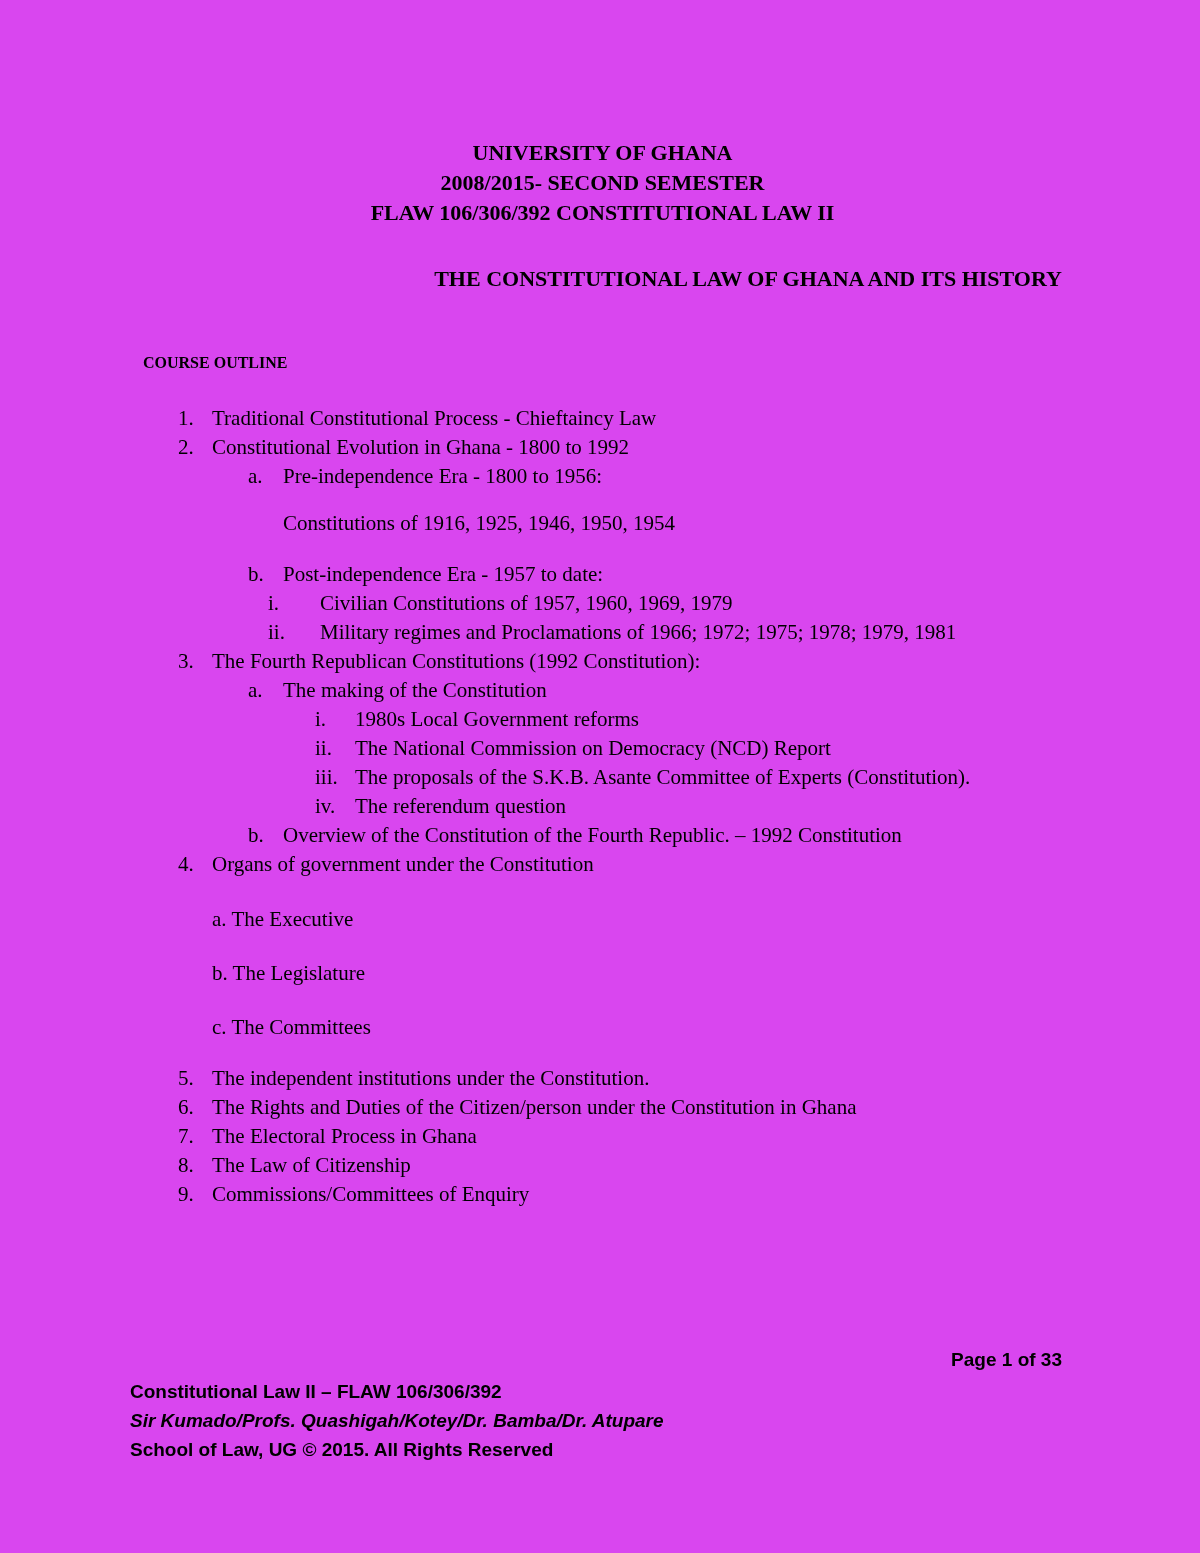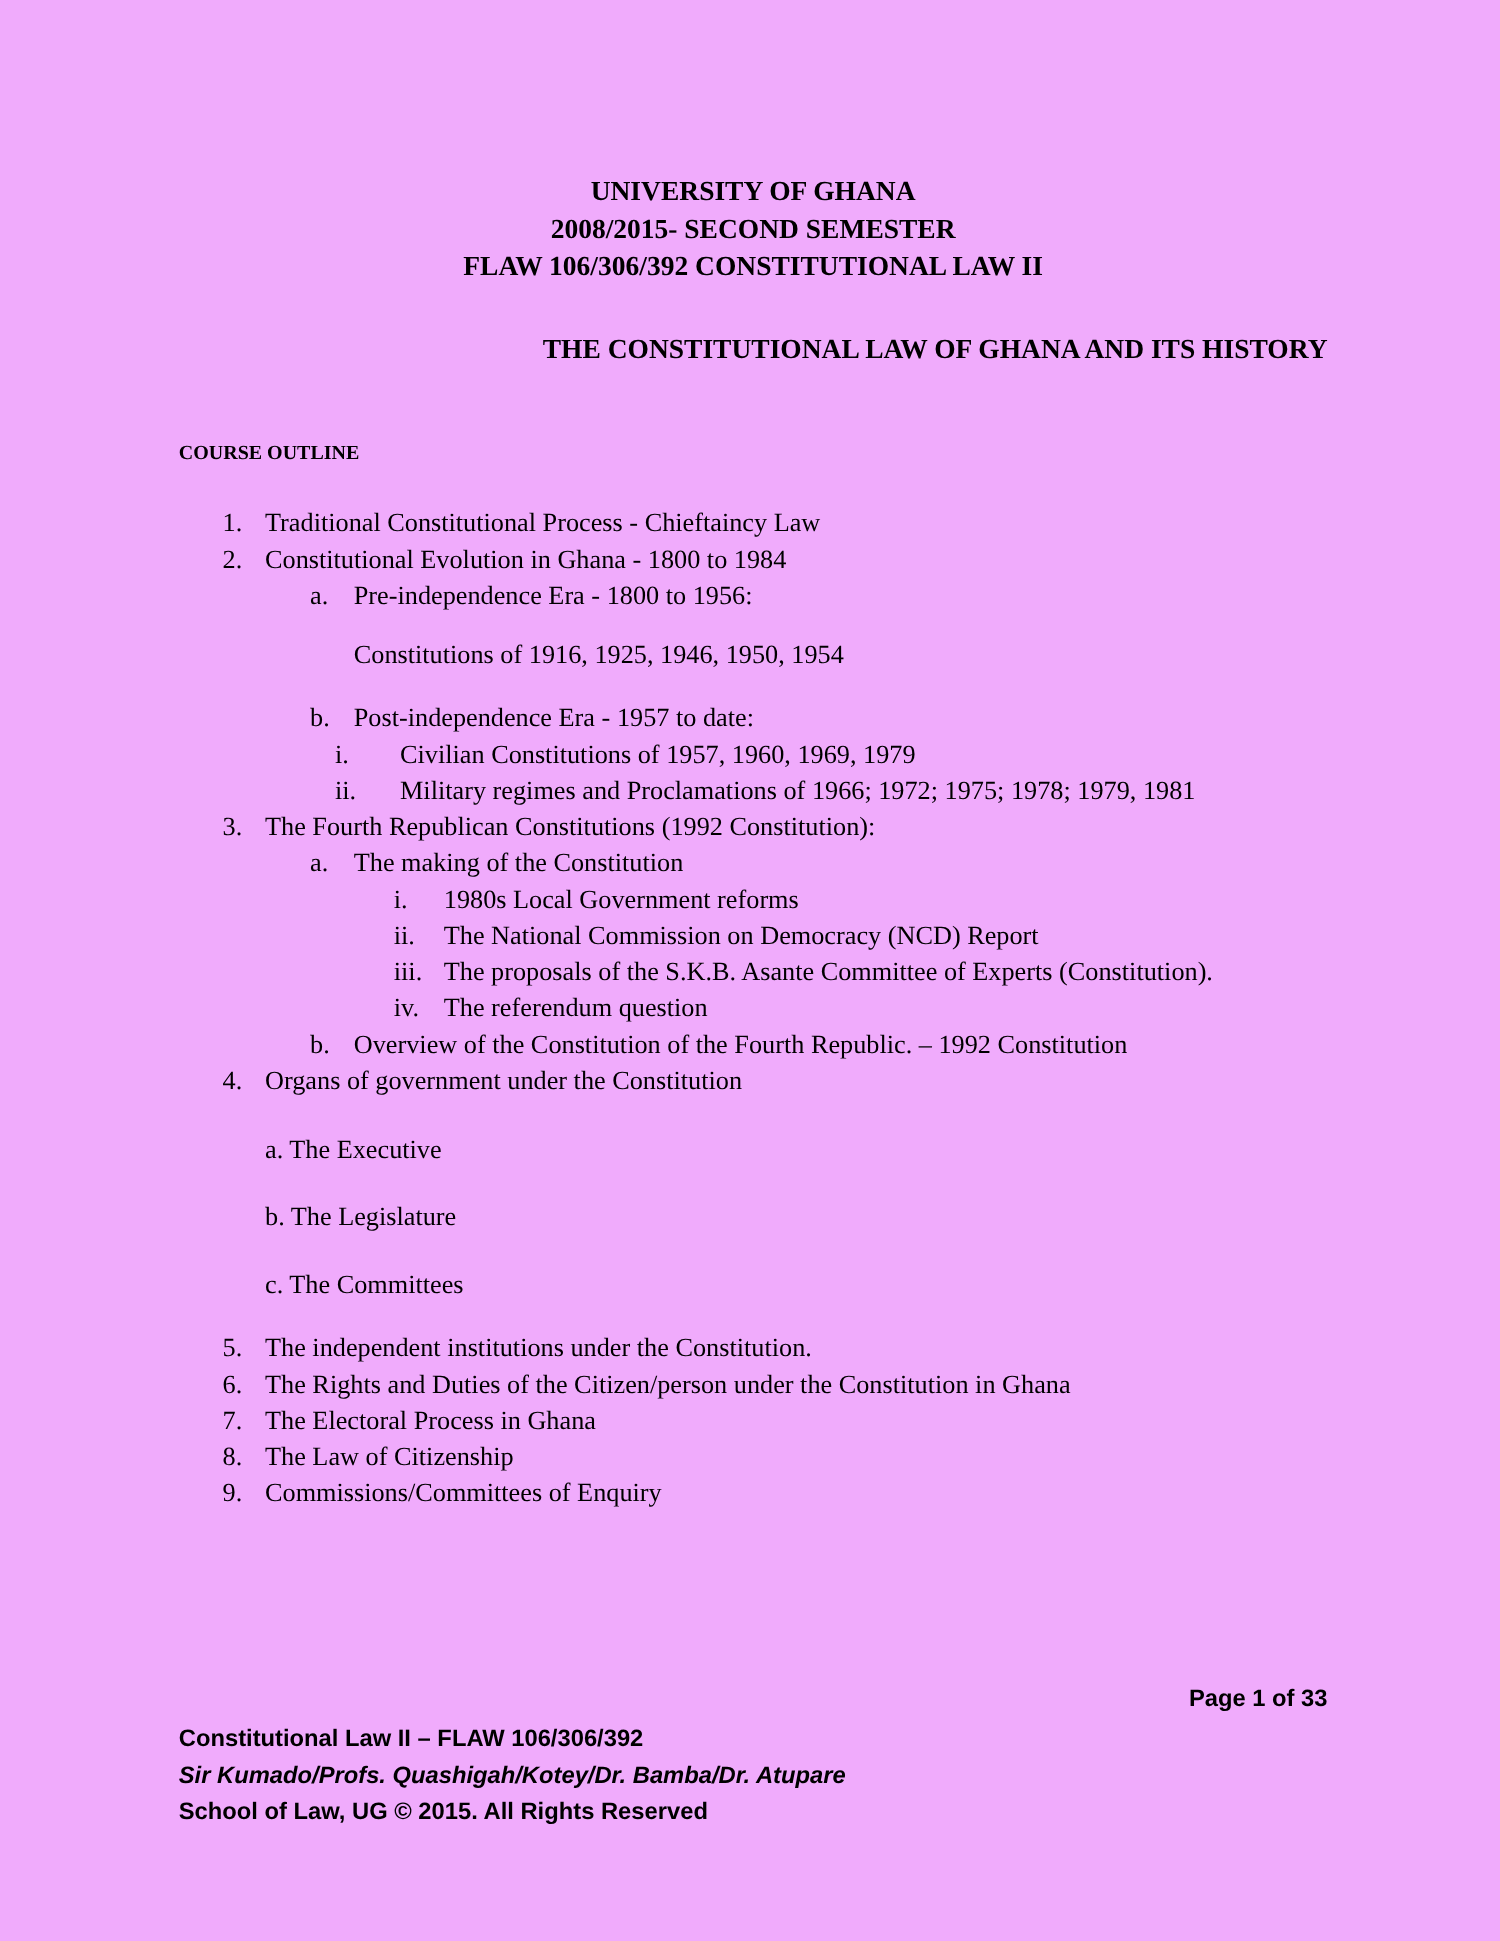--- a/index.html
+++ b/index.html
@@ -4,21 +4,21 @@
 <style>
   * { margin: 0; padding: 0; box-sizing: border-box; }
   html, body { background: #ffffff; }
   body {
     width: 1200px; height: 1553px;
     font-family: "Liberation Serif", serif;
     color: #000000;
     position: relative;
     overflow: hidden;
   }
-  .page { position: relative; width: 1200px; height: 1553px; background: #f0abfc; }
+  .page { position: relative; width: 1200px; height: 1553px; background: #d946ef; }
   .content { padding: 138px 138px 0 143px; }
 
   .doc-header { text-align: center; font-weight: bold; font-size: 22px; line-height: 30px; }
   .doc-title  { text-align: right; font-weight: bold; font-size: 22px; line-height: 30px; margin-top: 36px; }
   .outline-heading { font-weight: bold; font-size: 16px; line-height: 30px; margin-top: 54px; margin-bottom: 26px; }
 
   .row { display: flex; font-size: 21px; line-height: 29px; }
   .row .text { flex: 1 1 auto; }
   .l1 { margin-left: 35px; }   .l1 .marker { flex: 0 0 34px; }
   .l2 { margin-left: 105px; }  .l2 .marker { flex: 0 0 35px; }
@@ -35,21 +35,21 @@
     margin: 28px 0 0 69px;
     max-width: 860px;
     font-family: "Liberation Sans", sans-serif;
     font-weight: bold;
     font-size: 19px;
     line-height: 27px;
   }
 
   .footer-area {
     position: absolute;
-    left: 143px; right: 138px; top: 1345px;
+    left: 130px; right: 138px; top: 1345px;
     font-family: "Liberation Sans", sans-serif;
     font-weight: bold;
     font-size: 19px;
     line-height: 29px;
   }
   .page-label { text-align: right; margin-bottom: 3px; }
   .footer-line.italic { font-style: italic; }
 </style>
 </head>
 <body>
@@ -66,21 +66,21 @@
     <div class="doc-title">THE CONSTITUTIONAL LAW OF GHANA AND ITS HISTORY</div>
 
     <div class="outline-heading">COURSE OUTLINE</div>
 
     <div class="row l1">
       <span class="marker">1.</span>
       <span class="text">Traditional Constitutional Process - Chieftaincy Law</span>
     </div>
     <div class="row l1">
       <span class="marker">2.</span>
-      <span class="text">Constitutional Evolution in Ghana - 1800 to 1984</span>
+      <span class="text">Constitutional Evolution in Ghana - 1800 to 1992</span>
     </div>
     <div class="row l2">
       <span class="marker">a.</span>
       <span class="text">Pre-independence Era - 1800 to 1956:</span>
     </div>
     <div class="row para-l2 sp-18">
       <span class="text">Constitutions of 1916, 1925, 1946, 1950, 1954</span>
     </div>
     <div class="row l2 sp-22">
       <span class="marker">b.</span>

